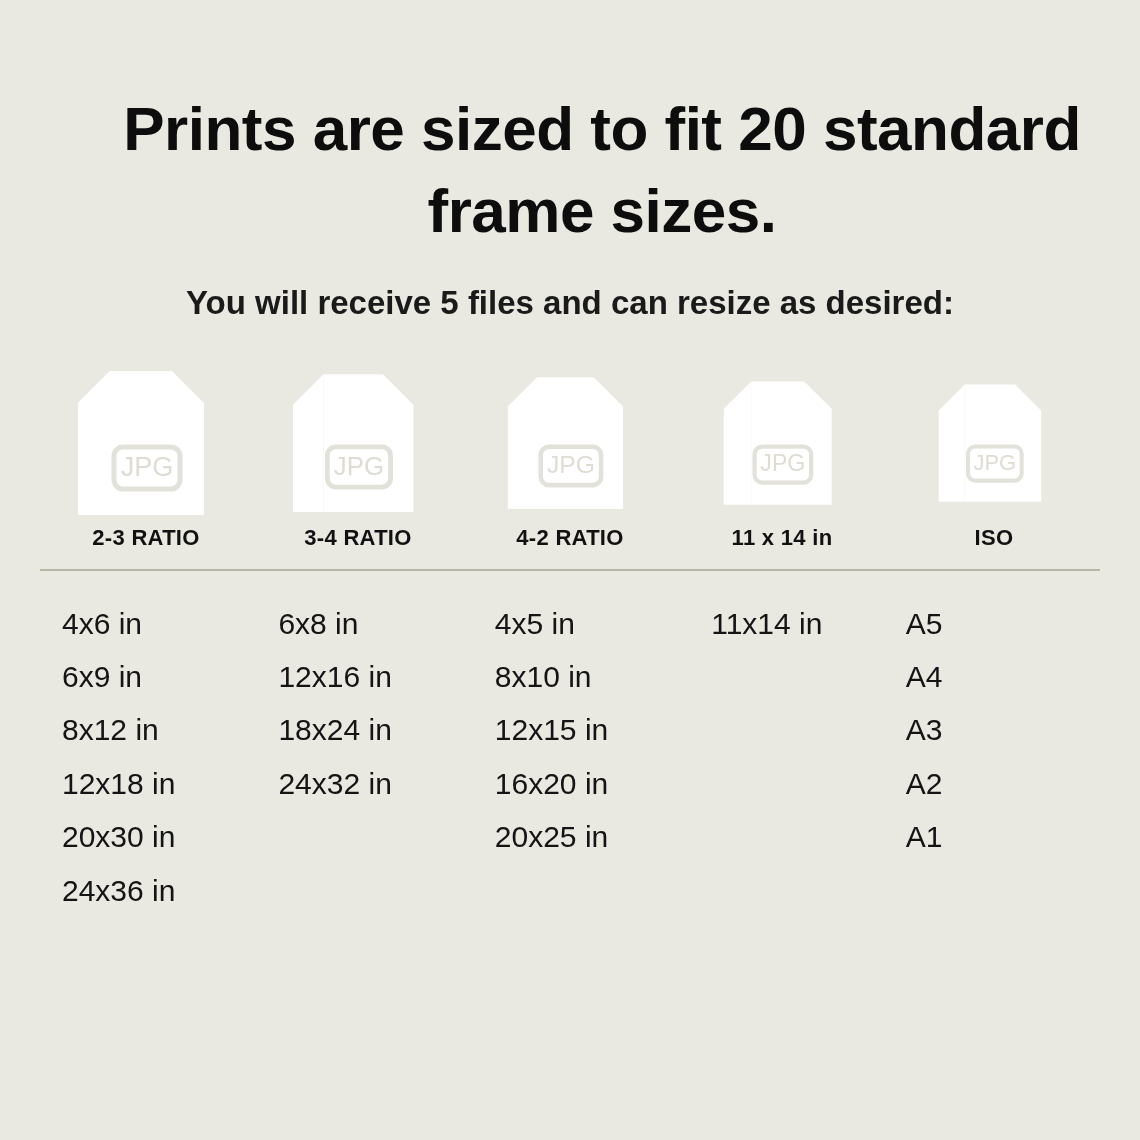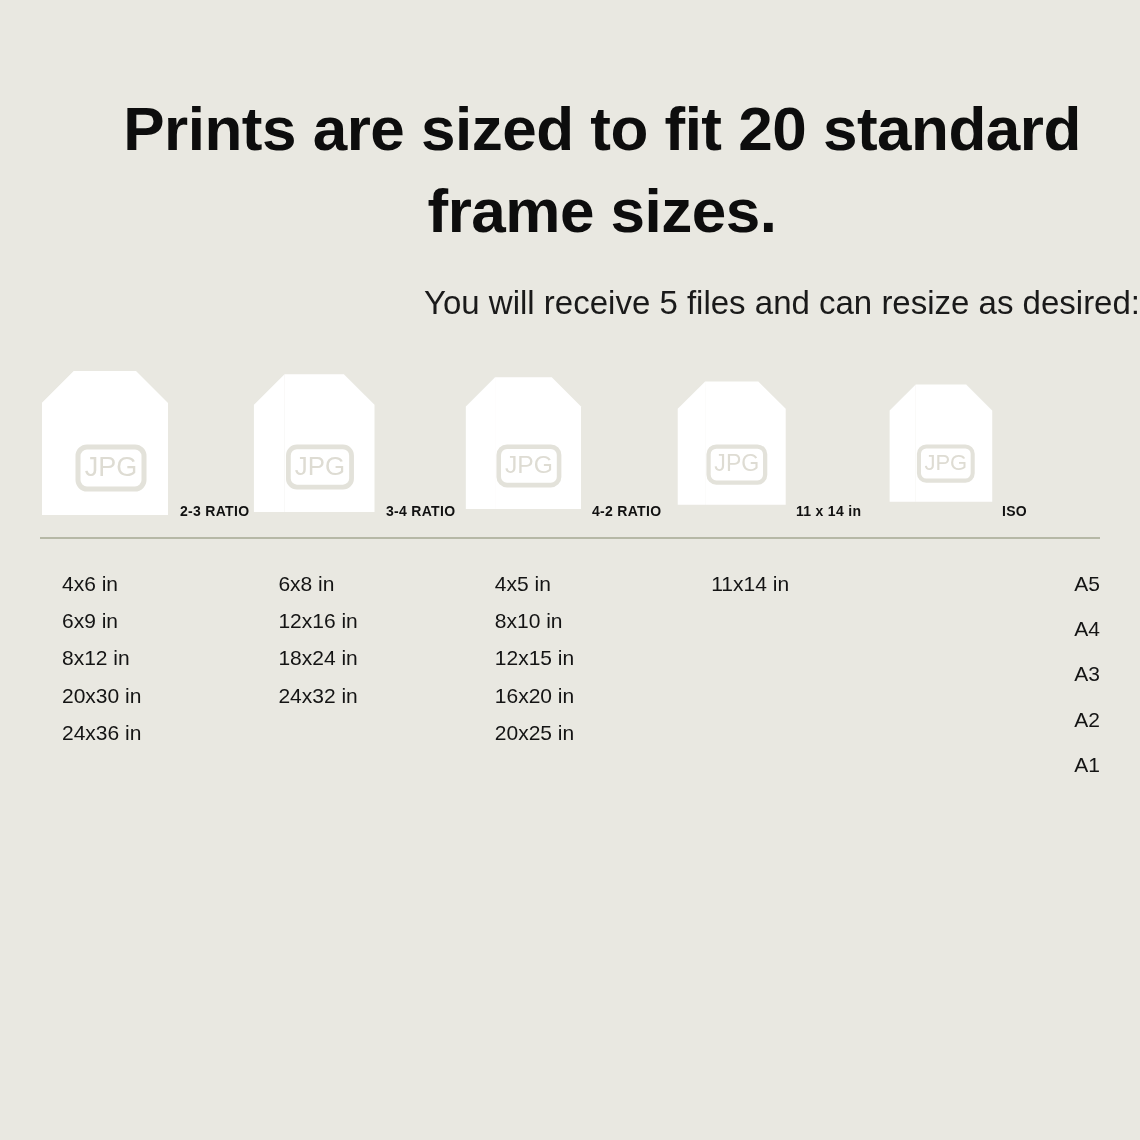--- a/index.html
+++ b/index.html
@@ -25,48 +25,48 @@
     padding: 88px 46px 0 110px;
     text-align: center;
     font-size: 62px;
     line-height: 1.32;
     font-weight: 700;
     letter-spacing: -0.5px;
     color: #0d0d0d;
   }
   .subhead {
     margin: 30px 0 0 0;
-    text-align: right;
+    text-align: center;
     font-size: 33px;
     line-height: 1.3;
-    font-weight: 400;
+    font-weight: 700;
     color: #1a1a1a;
   }
   .columns {
     display: flex;
     margin: 44px 40px 0 40px;
     align-items: flex-start;
   }
   .col {
     flex: 1 1 0;
     display: flex;
-    flex-direction: row;
-    align-items: flex-end;
+    flex-direction: column;
+    align-items: center;
   }
   .icon-wrap {
     height: 150px;
     display: flex;
     align-items: center;
     justify-content: center;
   }
   .jpg-icon {
     display: block;
   }
   .col-title {
-    font-size: 14px;
+    font-size: 22px;
     font-weight: 700;
     color: #111111;
     letter-spacing: 0.3px;
     text-align: center;
     margin-top: 6px;
     white-space: nowrap;
   }
   .divider {
     height: 2px;
     background: #b6b8a6;
@@ -76,28 +76,27 @@
     display: flex;
     margin: 26px 40px 0 40px;
     align-items: flex-start;
   }
   .list-col {
     flex: 1 1 0;
     display: flex;
     flex-direction: column;
   }
   .list-col.centered {
-    align-items: flex-end;
-    gap: 8px;
+    align-items: flex-start;
   }
   .list-col.left-pad {
     padding-left: 22px;
   }
   .list-item {
-    font-size: 21px;
+    font-size: 30px;
     line-height: 1.78;
     color: #141414;
     font-weight: 400;
     white-space: nowrap;
   }
 </style>
 </head>
 <body>
 
 <div class="page">
@@ -171,20 +170,21 @@
   </div>
 
   <div class="divider"></div>
 
   <div class="lists">
 
     <div class="list-col left-pad">
       <div class="list-item">4x6 in</div>
       <div class="list-item">6x9 in</div>
       <div class="list-item">8x12 in</div>
+      <div class="list-item">12x18 in</div>
       <div class="list-item">20x30 in</div>
       <div class="list-item">24x36 in</div>
     </div>
 
     <div class="list-col left-pad">
       <div class="list-item">6x8 in</div>
       <div class="list-item">12x16 in</div>
       <div class="list-item">18x24 in</div>
       <div class="list-item">24x32 in</div>
     </div>

